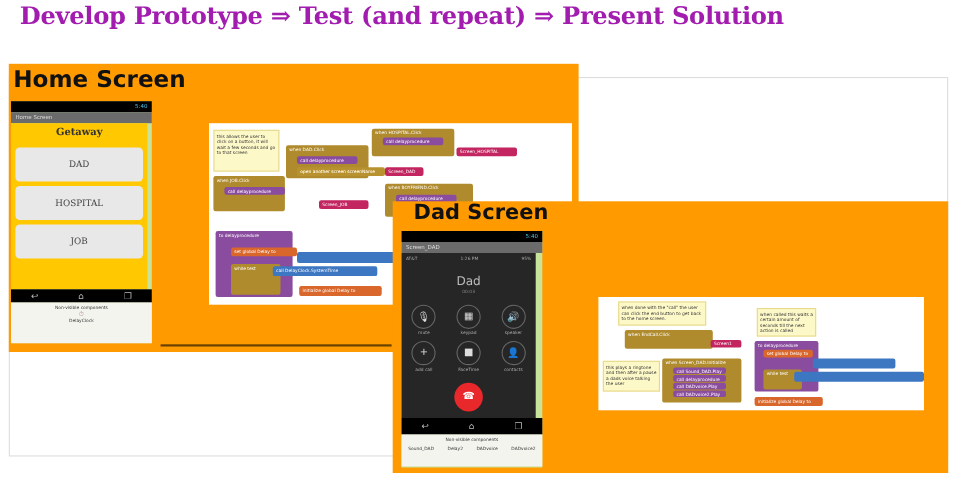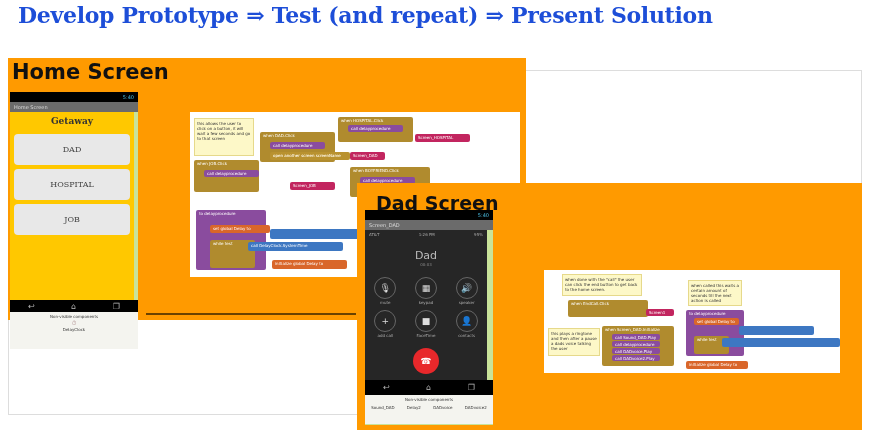--- a/index.html
+++ b/index.html
@@ -1,17 +1,17 @@
 <!DOCTYPE html>
 <html><head>
 <meta charset="utf-8">
 <style>
 *{box-sizing:border-box;margin:0;padding:0}
 body{width:880px;height:440px;background:#fff;position:relative;overflow:hidden;font-family:"DejaVu Sans",sans-serif}
-.title{position:absolute;left:18px;top:2px;font-family:"DejaVu Serif",serif;font-weight:900;font-size:22px;color:#1d4ed8;letter-spacing:-0.3px;white-space:nowrap}
+.title{position:absolute;left:18px;top:2px;font-family:"DejaVu Serif",serif;font-weight:900;font-size:22px;color:#a21caf;letter-spacing:-0.3px;white-space:nowrap}
 .abs{position:absolute}
 .orange{background:#ff9a00}
 .whitebox{background:#fff;border:1px solid #ddd}
 .slide-title{font-family:"DejaVu Sans",sans-serif;font-weight:bold;color:#111;white-space:nowrap}
 .phone-status{background:#000;height:10px;display:flex;justify-content:flex-end;align-items:center;padding-right:4px;font-size:5px;color:#4cc3e8}
 .phone-appbar{background:#6b6b6b;color:#ddd;font-size:5px;height:10px;line-height:10px;padding-left:4px}
 .menu-btn{background:#e8e8e8;border-radius:4px;margin:4px 4px;height:31px;display:flex;align-items:center;justify-content:center;font-family:"DejaVu Serif",serif;font-size:8px;color:#444}
 .navbar{background:#000;height:12px;display:flex;justify-content:space-around;align-items:center;color:#bbb;font-size:8px}
 .nonvis{background:#f4f4ef;font-size:4px;color:#333;text-align:center;padding-top:2px}
 .blk{position:absolute;border-radius:2px;font-size:4px;color:#fff;padding:1px 3px;white-space:nowrap;overflow:hidden}
@@ -32,21 +32,21 @@
 <div class="abs whitebox" style="left:8px;top:70px;width:854px;height:345px;"></div>
 <div class="abs orange" style="left:8px;top:58px;width:518px;height:262px;"></div>
 <div class="abs" style="left:146px;top:313px;width:210px;height:2px;background:#6a4200;"></div>
 <div class="abs slide-title" style="left:12px;top:60px;font-size:21px;">Home Screen</div>
 
 <div class="abs" style="left:10px;top:92px;width:128px;height:220px;background:#c9e39a;">
   <div class="phone-status">
       <span>5:40</span>
     </div>
   <div class="phone-appbar">Home Screen</div>
-  <div style="background:#ffc800;margin-right:4px;height:188px;">
+  <div style="background:#ffc800;margin-right:4px;height:151px;">
     <div style="text-align:center;font-family:'DejaVu Serif',serif;font-weight:bold;font-size:9px;color:#333;padding-top:4px;height:18px;">Getaway</div>
     <div class="menu-btn">DAD</div>
     <div class="menu-btn">HOSPITAL</div>
     <div class="menu-btn">JOB</div>
   </div>
   <div class="navbar">
     <span>↩</span>
     <span>⌂</span>
     <span>❐</span>
   </div>
@@ -73,21 +73,21 @@
   <div class="blk purple" style="left:170px;top:65px;width:55px;height:7px;">call delayprocedure</div>
   <div class="blk purple" style="left:6px;top:98px;width:70px;height:60px;">to delayprocedure</div>
   <div class="blk orangeb" style="left:20px;top:113px;width:60px;height:8px;">set global Delay to</div>
   <div class="blk blue" style="left:80px;top:117px;width:90px;height:10px;"></div>
   <div class="blk gold" style="left:20px;top:128px;width:45px;height:28px;">while test</div>
   <div class="blk blue" style="left:58px;top:130px;width:95px;height:9px;">call DelayClock.SystemTime</div>
   <div class="blk orangeb" style="left:82px;top:148px;width:75px;height:9px;">initialize global Delay to</div>
 </div>
 
 <div class="abs orange" style="left:357px;top:183px;width:505px;height:247px;"></div>
-<div class="abs slide-title" style="left:376px;top:192px;font-size:19px;">Dad Screen</div>
+<div class="abs slide-title" style="left:376px;top:182px;font-size:19px;">Dad Screen</div>
 
 <div class="abs" style="left:365px;top:210px;width:128px;height:215px;background:#c9e39a;">
   <div class="phone-status">
       <span>5:40</span>
     </div>
   <div class="phone-appbar">Screen_DAD</div>
   <div style="background:#262626;margin:0 6px 0 0;height:150px;padding-top:2px;">
     <div style="display:flex;justify-content:space-between;font-size:4px;color:#aaa;padding:0 4px;">
       <span>AT&amp;T</span>
       <span>1:26 PM</span>

